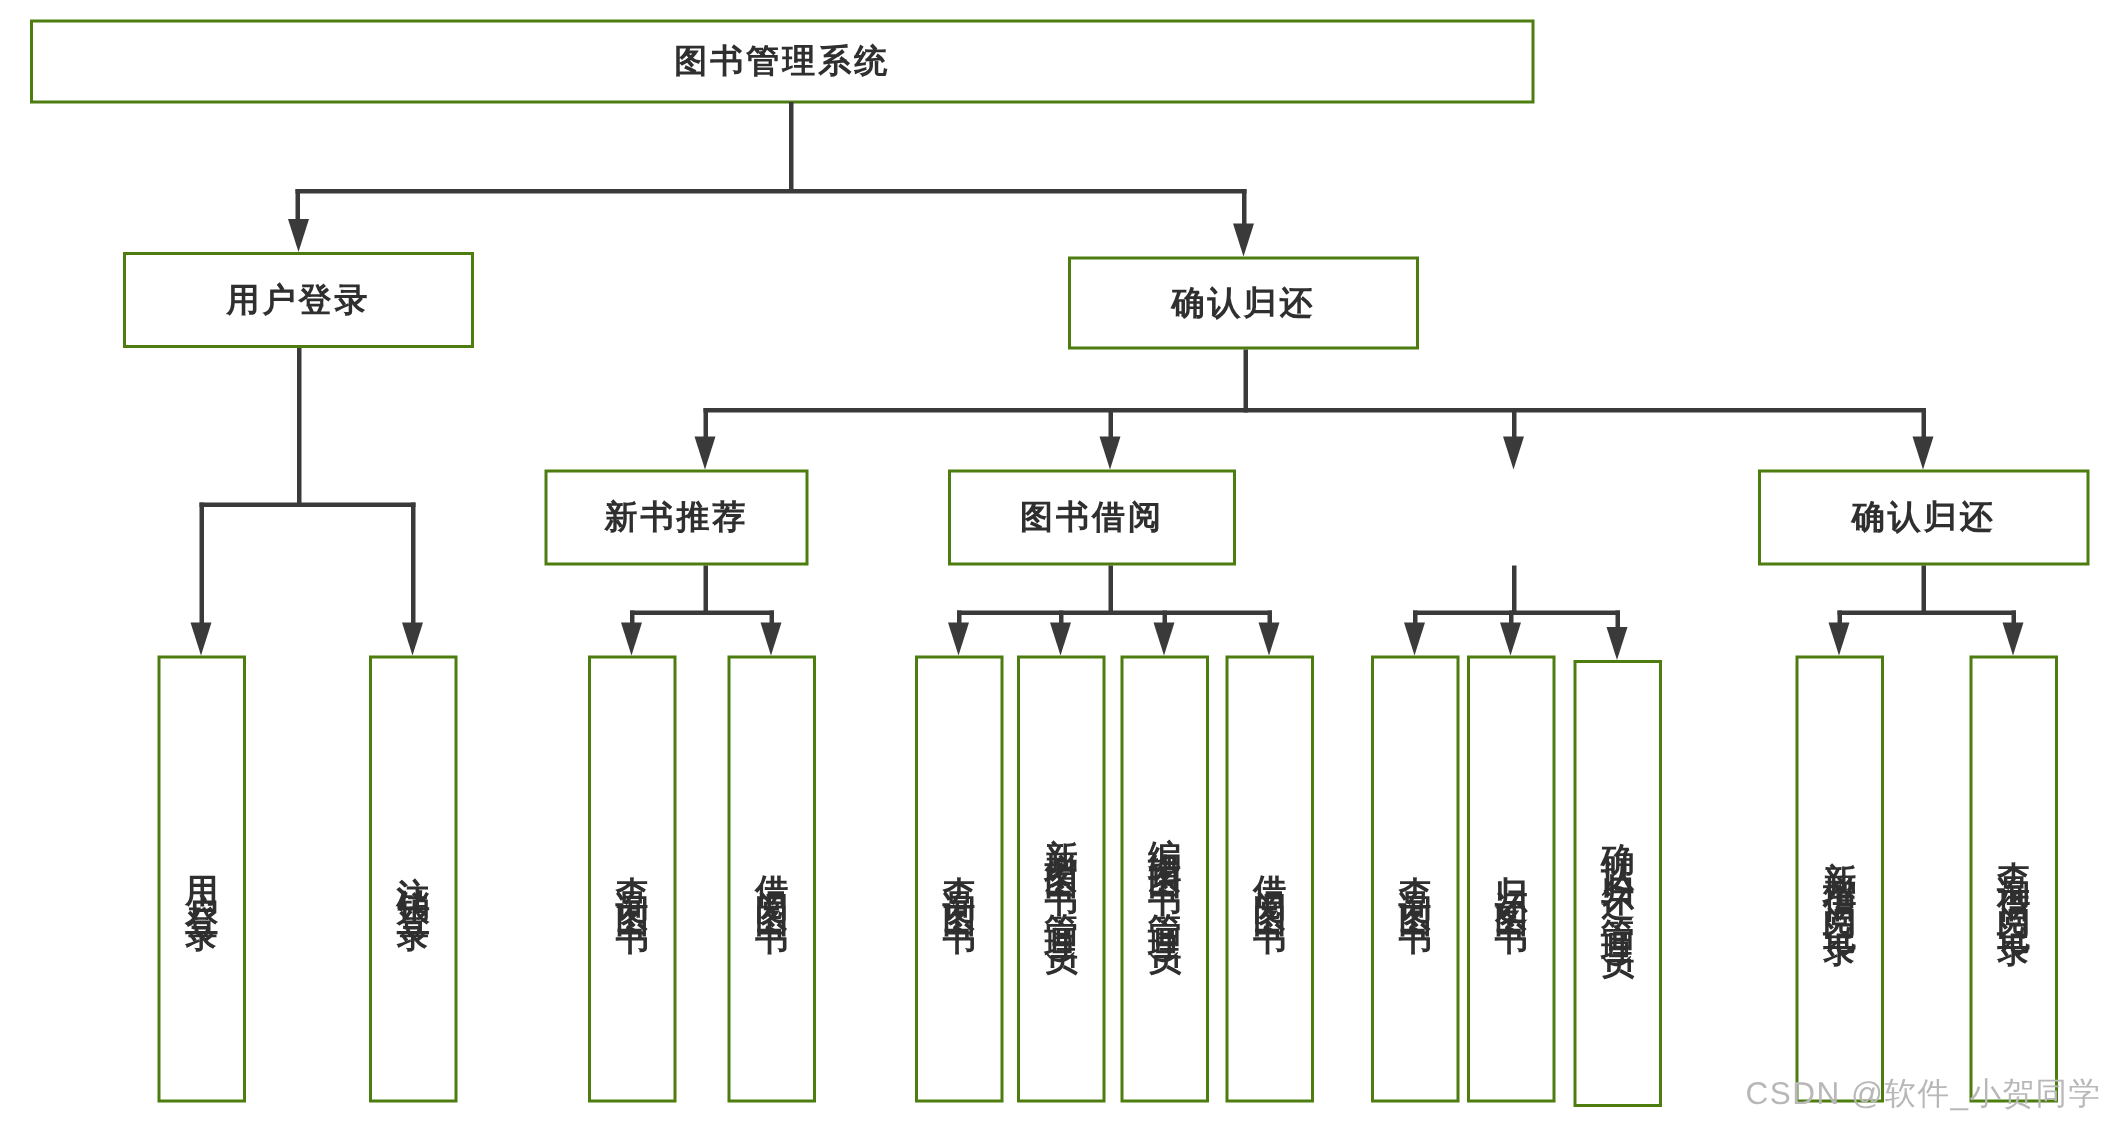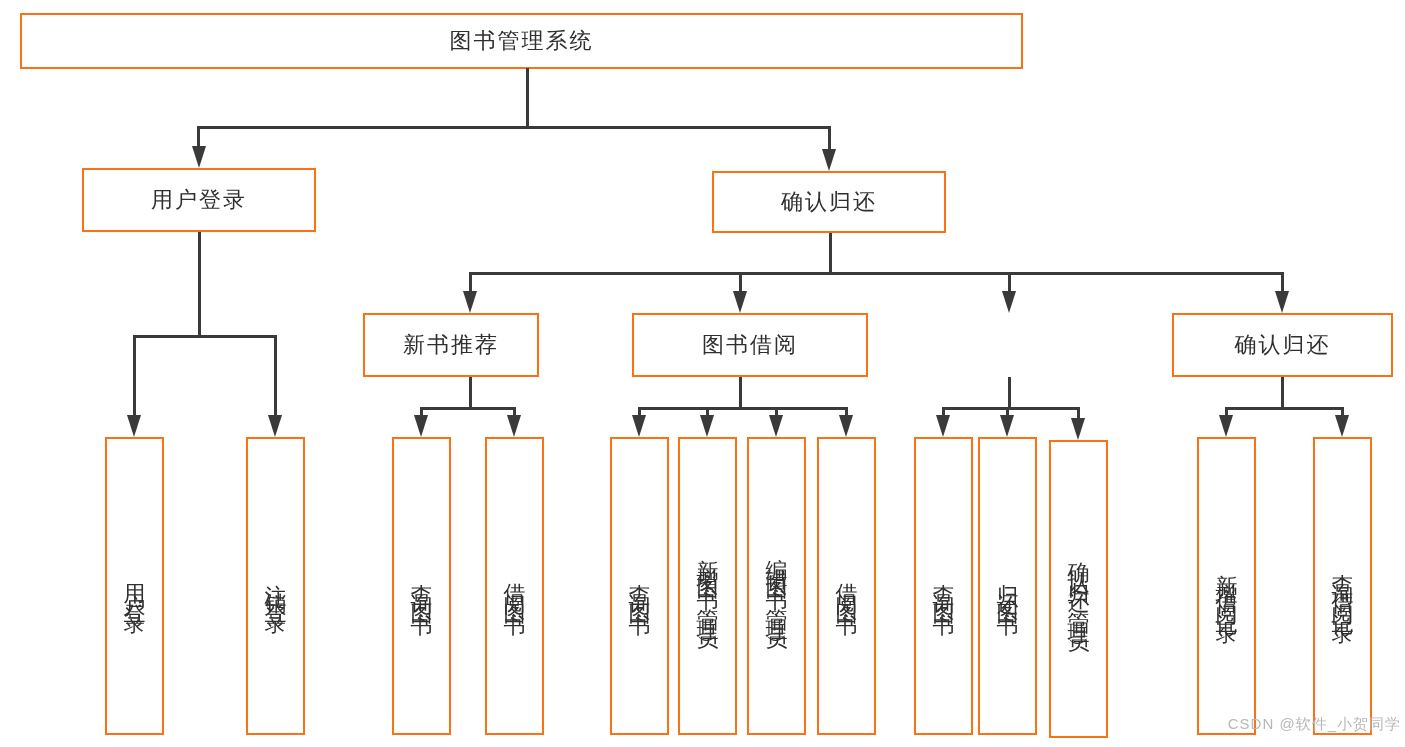--- a/index.html
+++ b/index.html
@@ -1,40 +1,40 @@
 <!DOCTYPE html>
 <html><head>
 <meta charset="utf-8">
 <style>
   html,body{margin:0;padding:0;background:#ffffff;}
   #canvas{
     position:relative;width:1405px;height:747px;background:#ffffff;overflow:hidden;
     font-family:"Liberation Sans","DejaVu Sans",sans-serif;color:#2f2f2f;
   }
   .node{
-    position:absolute;background:#ffffff;border:2px solid #f97316;
-    display:flex;align-items:center;justify-content:center;box-sizing:border-box;
+    position:absolute;background:#ffffff;border:2px solid #4d7c0f;
+    display:flex;align-items:center;justify-content:center;box-sizing:border-box;font-weight:bold;
   }
   .node.h span{
     font-size:22px;letter-spacing:2px;color:#2f2f2f;white-space:nowrap;
   }
   .node.v span{
     writing-mode:vertical-rl;text-orientation:mixed;
     font-size:22px;line-height:1;letter-spacing:10px;color:#2f2f2f;
   }
   .vl{position:absolute;width:3px;background:#3a3a3a;}
   .hl{position:absolute;height:3px;background:#3a3a3a;}
   .ah{
     position:absolute;width:0;height:0;
     border-left:7px solid transparent;border-right:7px solid transparent;
     border-top:22px solid #3a3a3a;
   }
   #watermark{
     position:absolute;top:715px;right:4px;
-    font-size:15px;letter-spacing:1px;color:#b8b8b8;white-space:nowrap;
+    font-size:21px;letter-spacing:1px;color:#b8b8b8;white-space:nowrap;
   }
 </style>
 </head>
 <body>
 
 <div id="canvas">
 
   <div class="node h" style="left:20px;top:13px;width:1003px;height:56px;">
     <span>图书管理系统</span>
   </div>
@@ -42,21 +42,21 @@
   <div class="node h" style="left:82px;top:168px;width:234px;height:64px;">
     <span>用户登录</span>
   </div>
   <div class="node h" style="left:712px;top:171px;width:234px;height:62px;">
     <span>确认归还</span>
   </div>
 
   <div class="node h" style="left:363px;top:313px;width:176px;height:64px;">
     <span>新书推荐</span>
   </div>
-  <div class="node h" style="left:632px;top:313px;width:236px;height:64px;">
+  <div class="node h" style="left:632px;top:313px;width:192px;height:64px;">
     <span>图书借阅</span>
   </div>
   <div class="node h" style="left:1172px;top:313px;width:221px;height:64px;">
     <span>确认归还</span>
   </div>
 
   <div class="node v" style="left:105px;top:437px;width:59px;height:298px;">
     <span>用户登录</span>
   </div>
   <div class="node v" style="left:246px;top:437px;width:59px;height:298px;">

